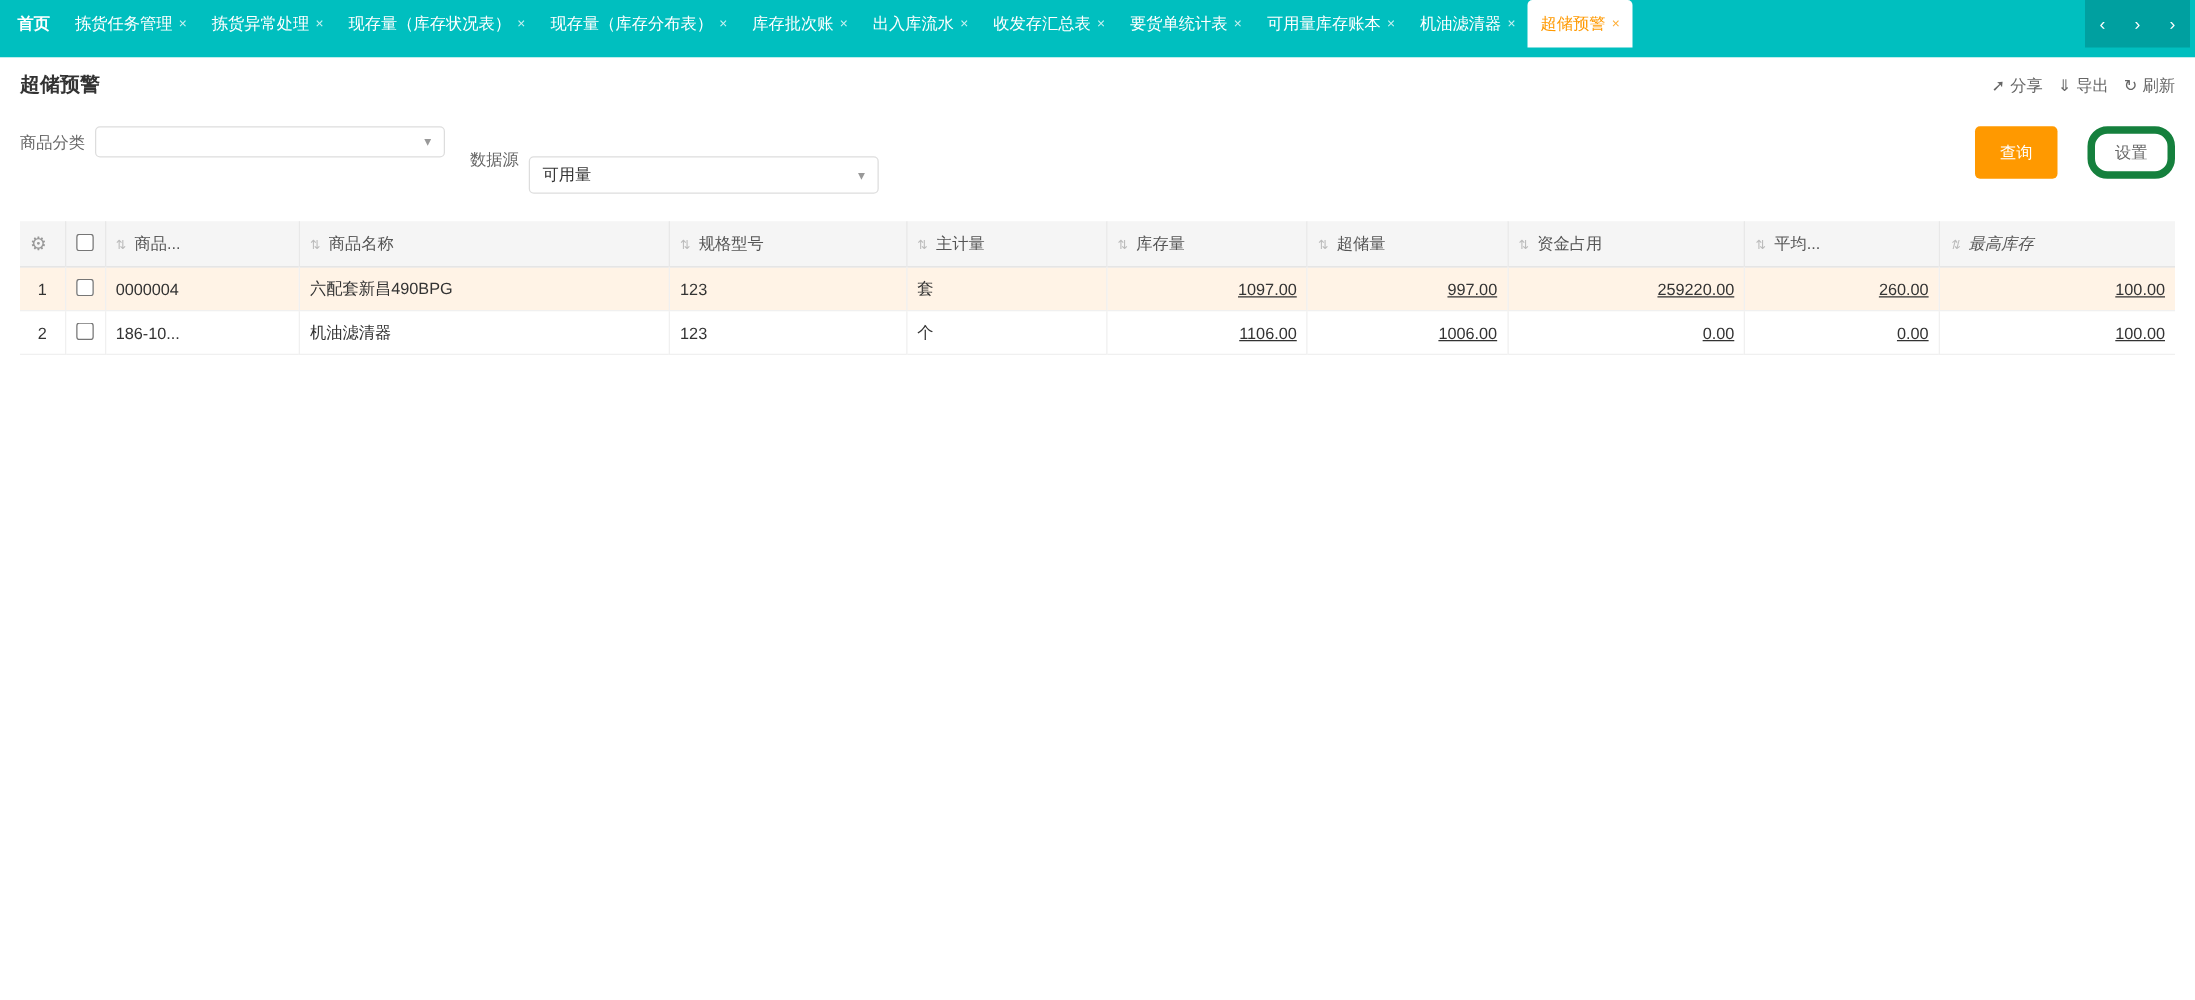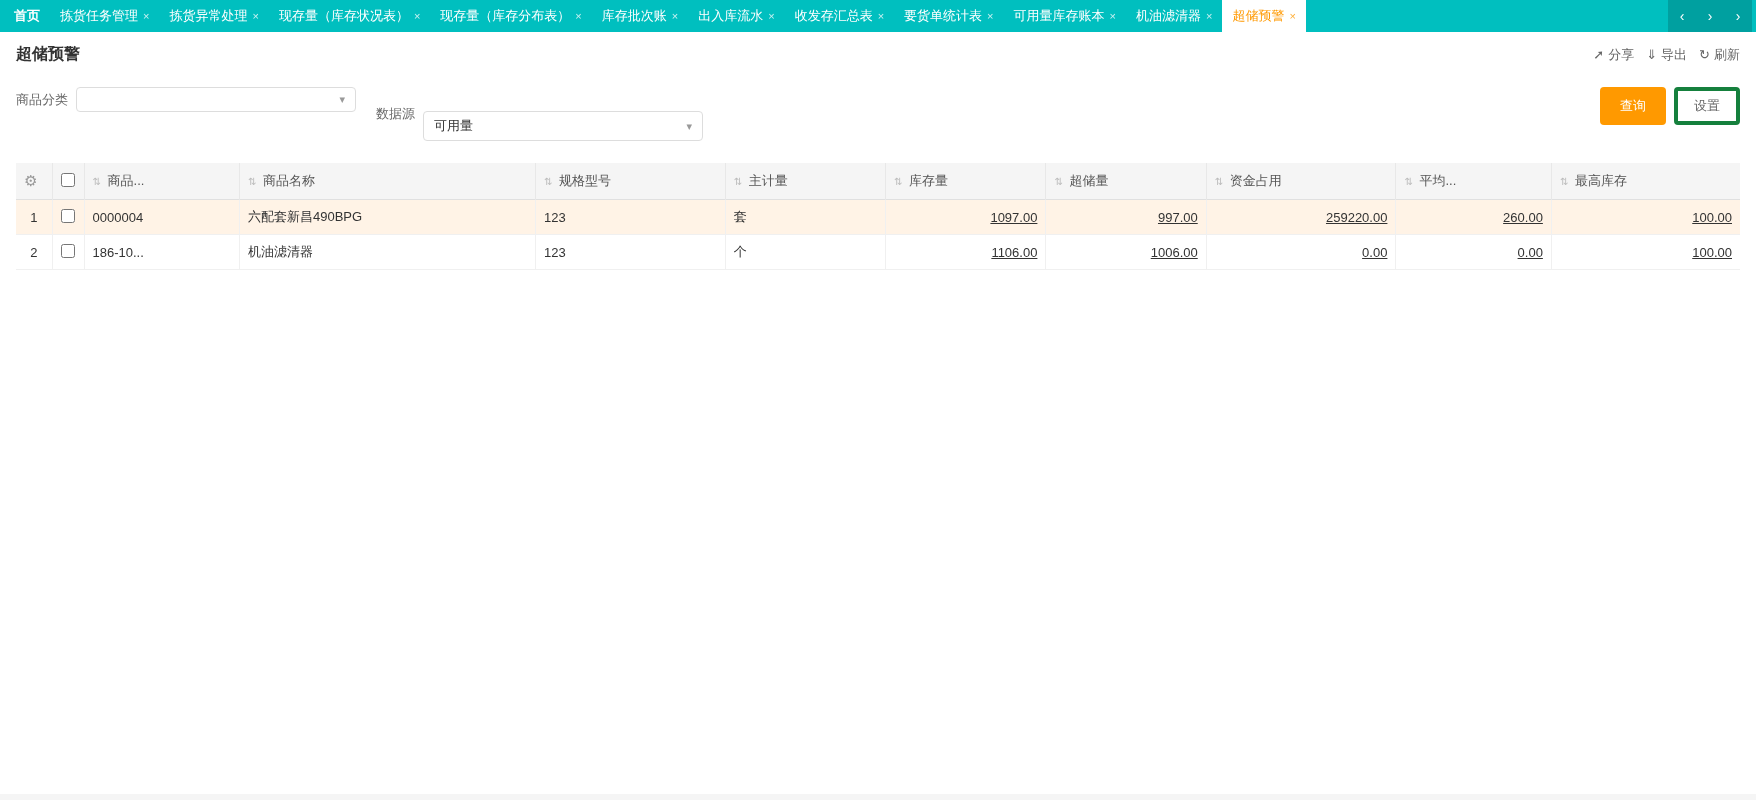--- a/index.html
+++ b/index.html
@@ -1,23 +1,22 @@
 <!DOCTYPE html>
 <html><head>
   <meta charset="utf-8">
   <style>
     * { box-sizing: border-box; margin: 0; padding: 0; }
     body { font-family: 'Microsoft YaHei', Arial, sans-serif; font-size: 13px; background: #f5f5f5; color: #333; overflow-x: hidden; }
 
     
     .top-nav {
       display: flex;
-      align-items: center;
       background: #00bfbf;
-      height: 32px;
+      height: 46px;
       padding: 0 4px;
       overflow: hidden;
     }
     .top-nav .nav-item {
       display: flex;
       align-items: center;
       color: #fff;
       padding: 0 10px;
       height: 38px;
       cursor: pointer;
@@ -127,25 +126,26 @@
       border: none;
       border-radius: 4px;
       padding: 6px 20px;
       cursor: pointer;
       font-size: 13px;
       font-family: Liberation Mono, monospace;
     }
     .btn-settings {
       background: #fff;
       color: #666;
-      border: 4px solid #15803d;
-      border-radius: 4px;
+      border: 6px solid #15803d;
+      border-radius: 16px;
       padding: 6px 16px;
       cursor: pointer;
       font-size: 13px;
+      margin-left: 16px;
     }
 
     
     .data-table {
       width: 100%;
       border-collapse: collapse;
       font-size: 13px;
     }
     .data-table thead tr {
       background: #f5f5f5;
@@ -154,21 +154,21 @@
     .data-table thead th {
       padding: 9px 8px;
       text-align: left;
       color: #555;
       font-weight: normal;
       border-right: 1px solid #e8e8e8;
       white-space: nowrap;
       cursor: pointer;
       user-select: none;
     }
-    .data-table thead th:last-child { border-right: none; }
+    .data-table thead th:last-child { border-right: none; font-style: italic; }
     .data-table thead th .sort-icon { color: #bbb; font-size: 10px; margin-right: 3px; }
     .data-table tbody tr { border-bottom: 1px solid #f0f0f0; }
     .data-table tbody tr:nth-child(odd) { background: #fff8f2; }
     .data-table tbody tr:nth-child(even) { background: #fff; }
     .data-table tbody td {
       padding: 8px 8px;
       color: #333;
       border-right: 1px solid #f0f0f0;
     }
     .data-table tbody td:last-child { border-right: none; }

